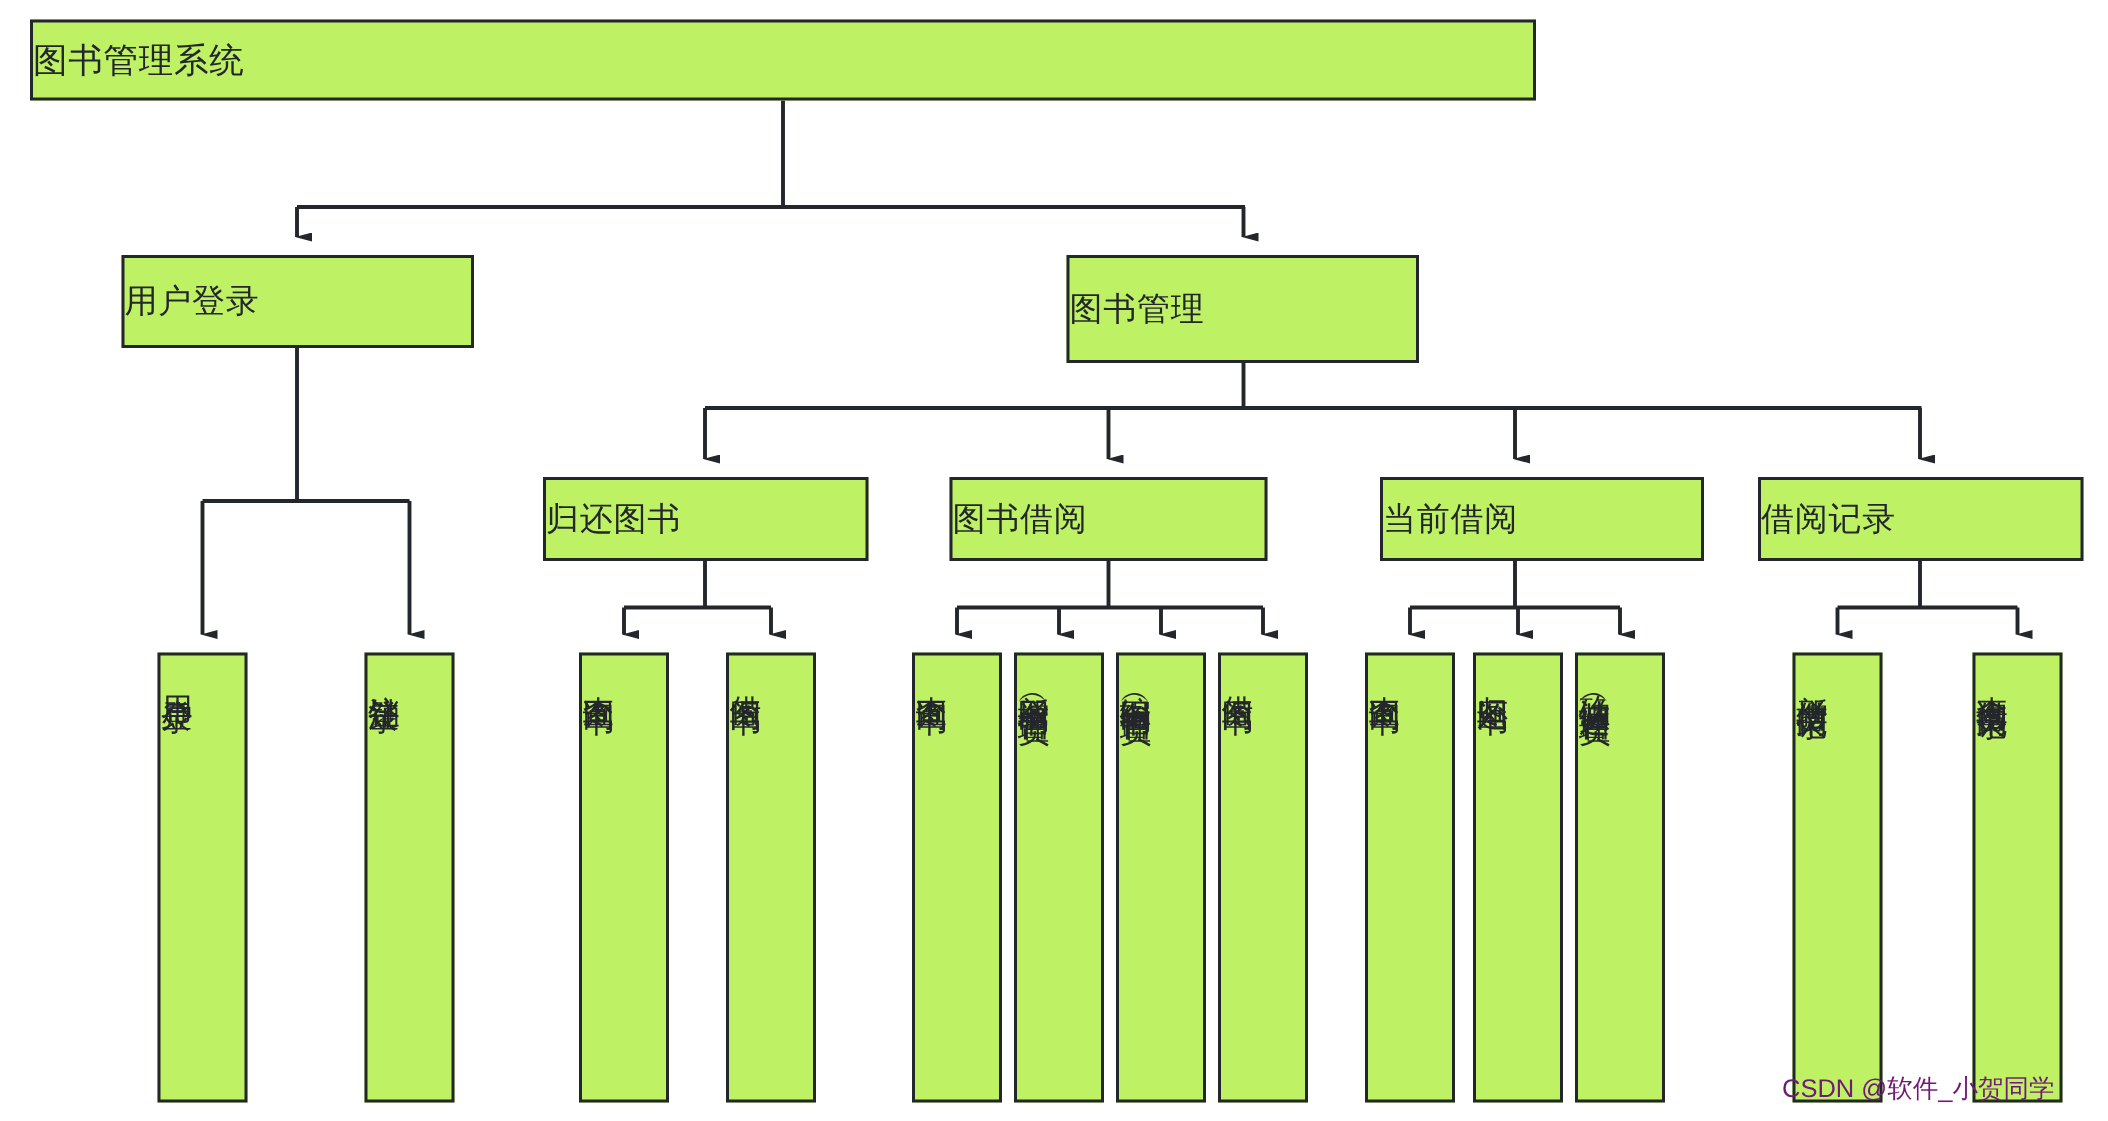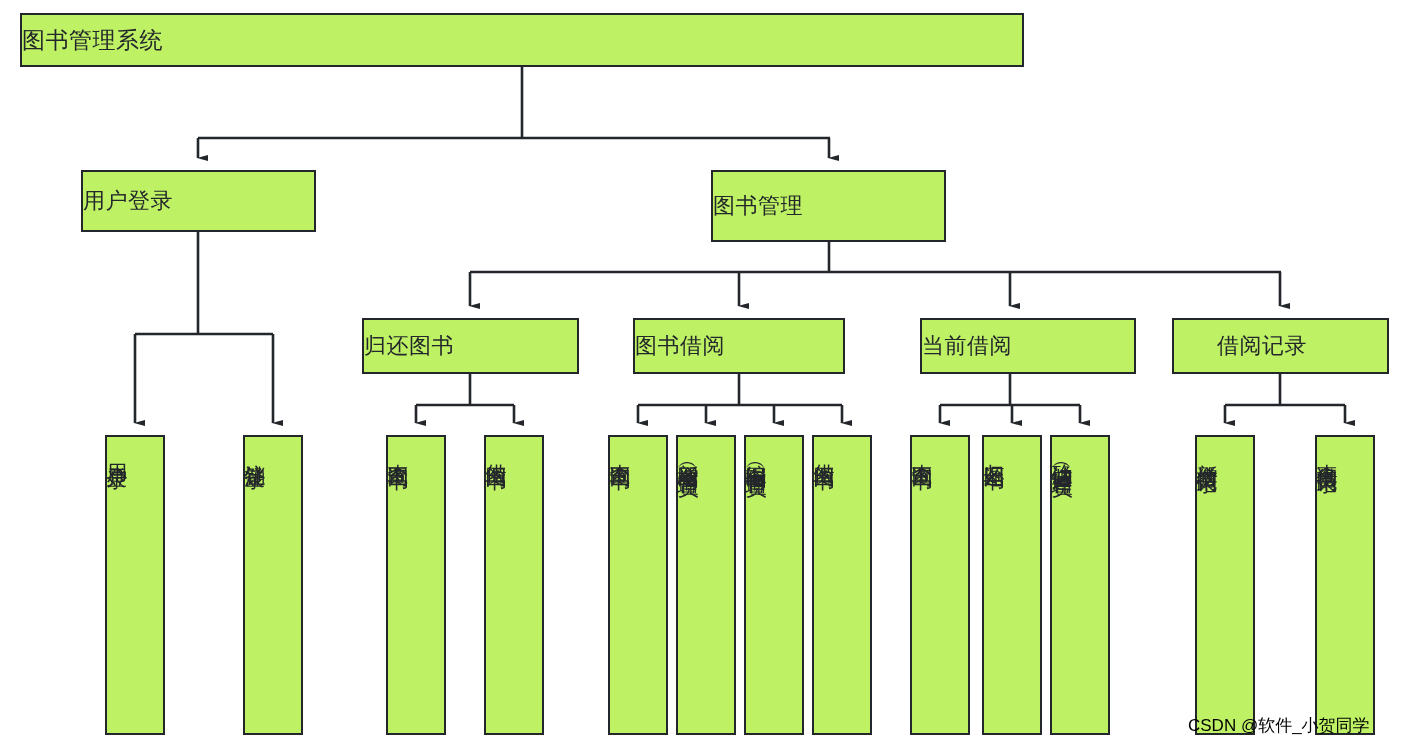--- a/index.html
+++ b/index.html
@@ -54,21 +54,21 @@
     letter-spacing: 2px;
     line-height: 1;
     white-space: nowrap;
   }
   .node.root .label { font-size: 23px; }
   .watermark {
     position: absolute;
     left: 1188px;
     top: 714px;
     font-size: 17px;
-    color: #000000;
+    color: #701a75;
     white-space: nowrap;
     z-index: 5;
     font-family: "Liberation Sans", "DejaVu Sans", sans-serif;
   }
 </style>
 </head>
 <body>
 
 <div id="diagram-root">
 
@@ -135,21 +135,21 @@
 
   <div class="node" style="left:362px; top:318px; width:217px; height:56px;">
     <span class="label">归还图书</span>
   </div>
   <div class="node" style="left:633px; top:318px; width:212px; height:56px;">
     <span class="label">图书借阅</span>
   </div>
   <div class="node" style="left:902px; top:318px; width:216px; height:56px;margin-left:18px;">
     <span class="label">当前借阅</span>
   </div>
-  <div class="node" style="left:1172px; top:318px; width:217px; height:56px;padding-left:43px;">
+  <div class="node" style="left:1172px; top:318px; width:217px; height:56px;">
     <span class="label">借阅记录</span>
   </div>
 
   <div class="node vertical" style="left:105px; top:435px; width:60px; height:300px;">
     <span class="label">用户登录</span>
   </div>
   <div class="node vertical" style="left:243px; top:435px; width:60px; height:300px;">
     <span class="label">注销登录</span>
   </div>
   <div class="node vertical" style="left:386px; top:435px; width:60px; height:300px;">

